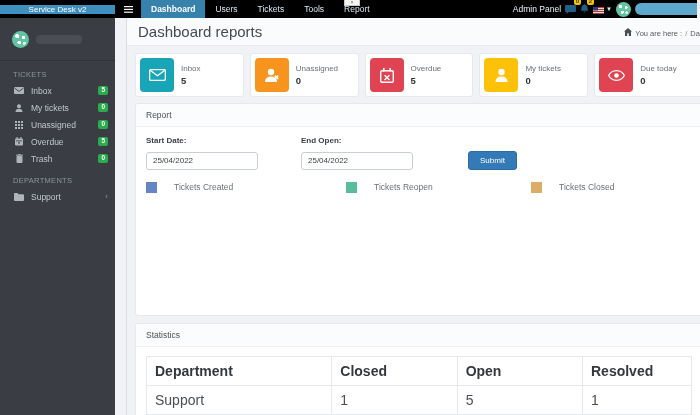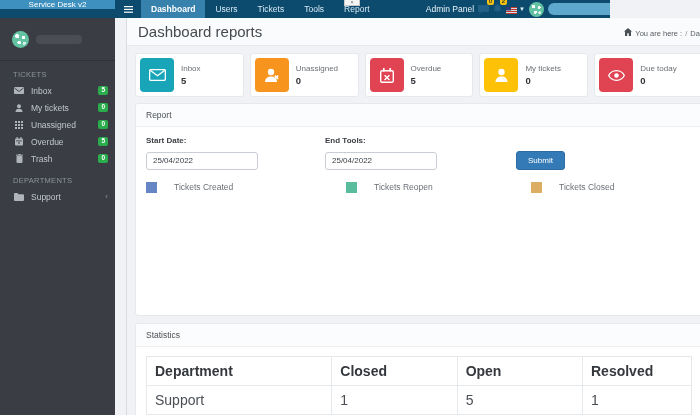--- a/index.html
+++ b/index.html
@@ -1,20 +1,20 @@
 <!DOCTYPE html>
 <html><head>
 <meta charset="utf-8">
 <style>
   * { margin:0; padding:0; box-sizing:border-box; }
   html,body { width:700px; height:415px; overflow:hidden; }
   body { font-family:"Liberation Sans", sans-serif; background:#f0f2f5; position:relative; color:#444; }
 
   
-  .topbar { position:absolute; top:0; left:0; width:610px; height:18px; background:#0c4a6e; display:flex; align-items:flex-start; z-index:5; }
+  .topbar { position:absolute; top:0; left:0; width:697px; height:18px; background:#000000; display:flex; align-items:center; z-index:5; }
   .brand { width:115px; display:flex; align-items:center; justify-content:center; color:#fff; font-size:8px; background:#3e90bf; }
   .nav-left { display:flex; align-items:center; gap:0; }
   .hamburger { width:26px; height:18px; display:flex; align-items:center; justify-content:center; cursor:pointer; }
   .hamburger svg { display:block; }
   .nav-item { color:#d7e9f4; font-size:8.5px; padding:0 10px; line-height:18px; cursor:pointer; }
   .nav-item.active { color:#fff; font-weight:bold; background:#3781ad; }
   .nav-right { margin-left:auto; display:flex; align-items:center; gap:4px; padding-right:4px; }
   .admin-panel { color:#eaf4fa; font-size:8.5px; }
   .icon-badge-wrap { position:relative; display:flex; align-items:center; }
   .badge-yellow { position:absolute; top:-3px; right:-5px; background:#f3c210; color:#3a3a1e; font-size:6px; font-weight:bold; line-height:1; padding:1px 2px; border-radius:2px; }
@@ -58,21 +58,21 @@
   .card-icon { width:34px; height:34px; border-radius:4px; display:flex; align-items:center; justify-content:center; flex-shrink:0; }
   .card-text { margin-left:7px; }
   .card-label { font-size:8px; color:#6a6f75; }
   .card-value { font-size:9.5px; font-weight:bold; color:#2f3338; margin-top:2px; }
 
   
   .panel { background:#fff; border:1px solid #e6e9ec; border-radius:3px; margin:0 8px; }
   .panel-header { padding:6px 10px; font-size:8.5px; color:#4a4f55; border-bottom:1px solid #edeff1; background:#fbfcfd; border-radius:3px 3px 0 0; }
   .report-panel { height:213px; }
   .panel-body { padding:9px 10px; }
-  .form-row { display:flex;gap:24px; }
+  .form-row { display:flex; }
   .form-col { width:155px; }
   .form-label { font-size:8px; font-weight:bold; color:#3d4146; margin-bottom:4px; }
   .date-input { width:112px; height:18px; border:1px solid #c9ced4; border-radius:3px; font-size:8px; color:#3d4146; padding:0 6px; font-family:"Liberation Sans", sans-serif; }
   .submit-col { display:flex; align-items:flex-end; margin-left:12px; }
   .btn-submit { background:#337ab7; color:#fff; border:1px solid #2e6da4; border-radius:3px; font-size:8px; padding:4px 11px; cursor:pointer; font-family:"Liberation Sans", sans-serif; }
   .legend-row { display:flex; margin-top:12px; }
   .legend-item { display:flex; align-items:center; gap:17px; }
   .legend-item.l1 { width:200px; }
   .legend-item.l2 { width:185px; }
   .legend-swatch { width:11px; height:11px; }
@@ -302,21 +302,21 @@
 
   <div class="panel report-panel">
     <div class="panel-header">Report</div>
     <div class="panel-body">
       <div class="form-row">
         <div class="form-col">
           <div class="form-label">Start Date:</div>
           <input class="date-input" type="text" value="25/04/2022" style="">
         </div>
         <div class="form-col">
-          <div class="form-label">End Tools:</div>
+          <div class="form-label">End Open:</div>
           <input class="date-input" type="text" value="25/04/2022" style="">
         </div>
         <div class="submit-col">
           <button class="btn-submit">Submit</button>
         </div>
       </div>
       <div class="legend-row">
         <div class="legend-item l1">
           <span class="legend-swatch" style="background: rgb(101, 133, 196);"></span>
           <span class="legend-label">Tickets Created</span>

